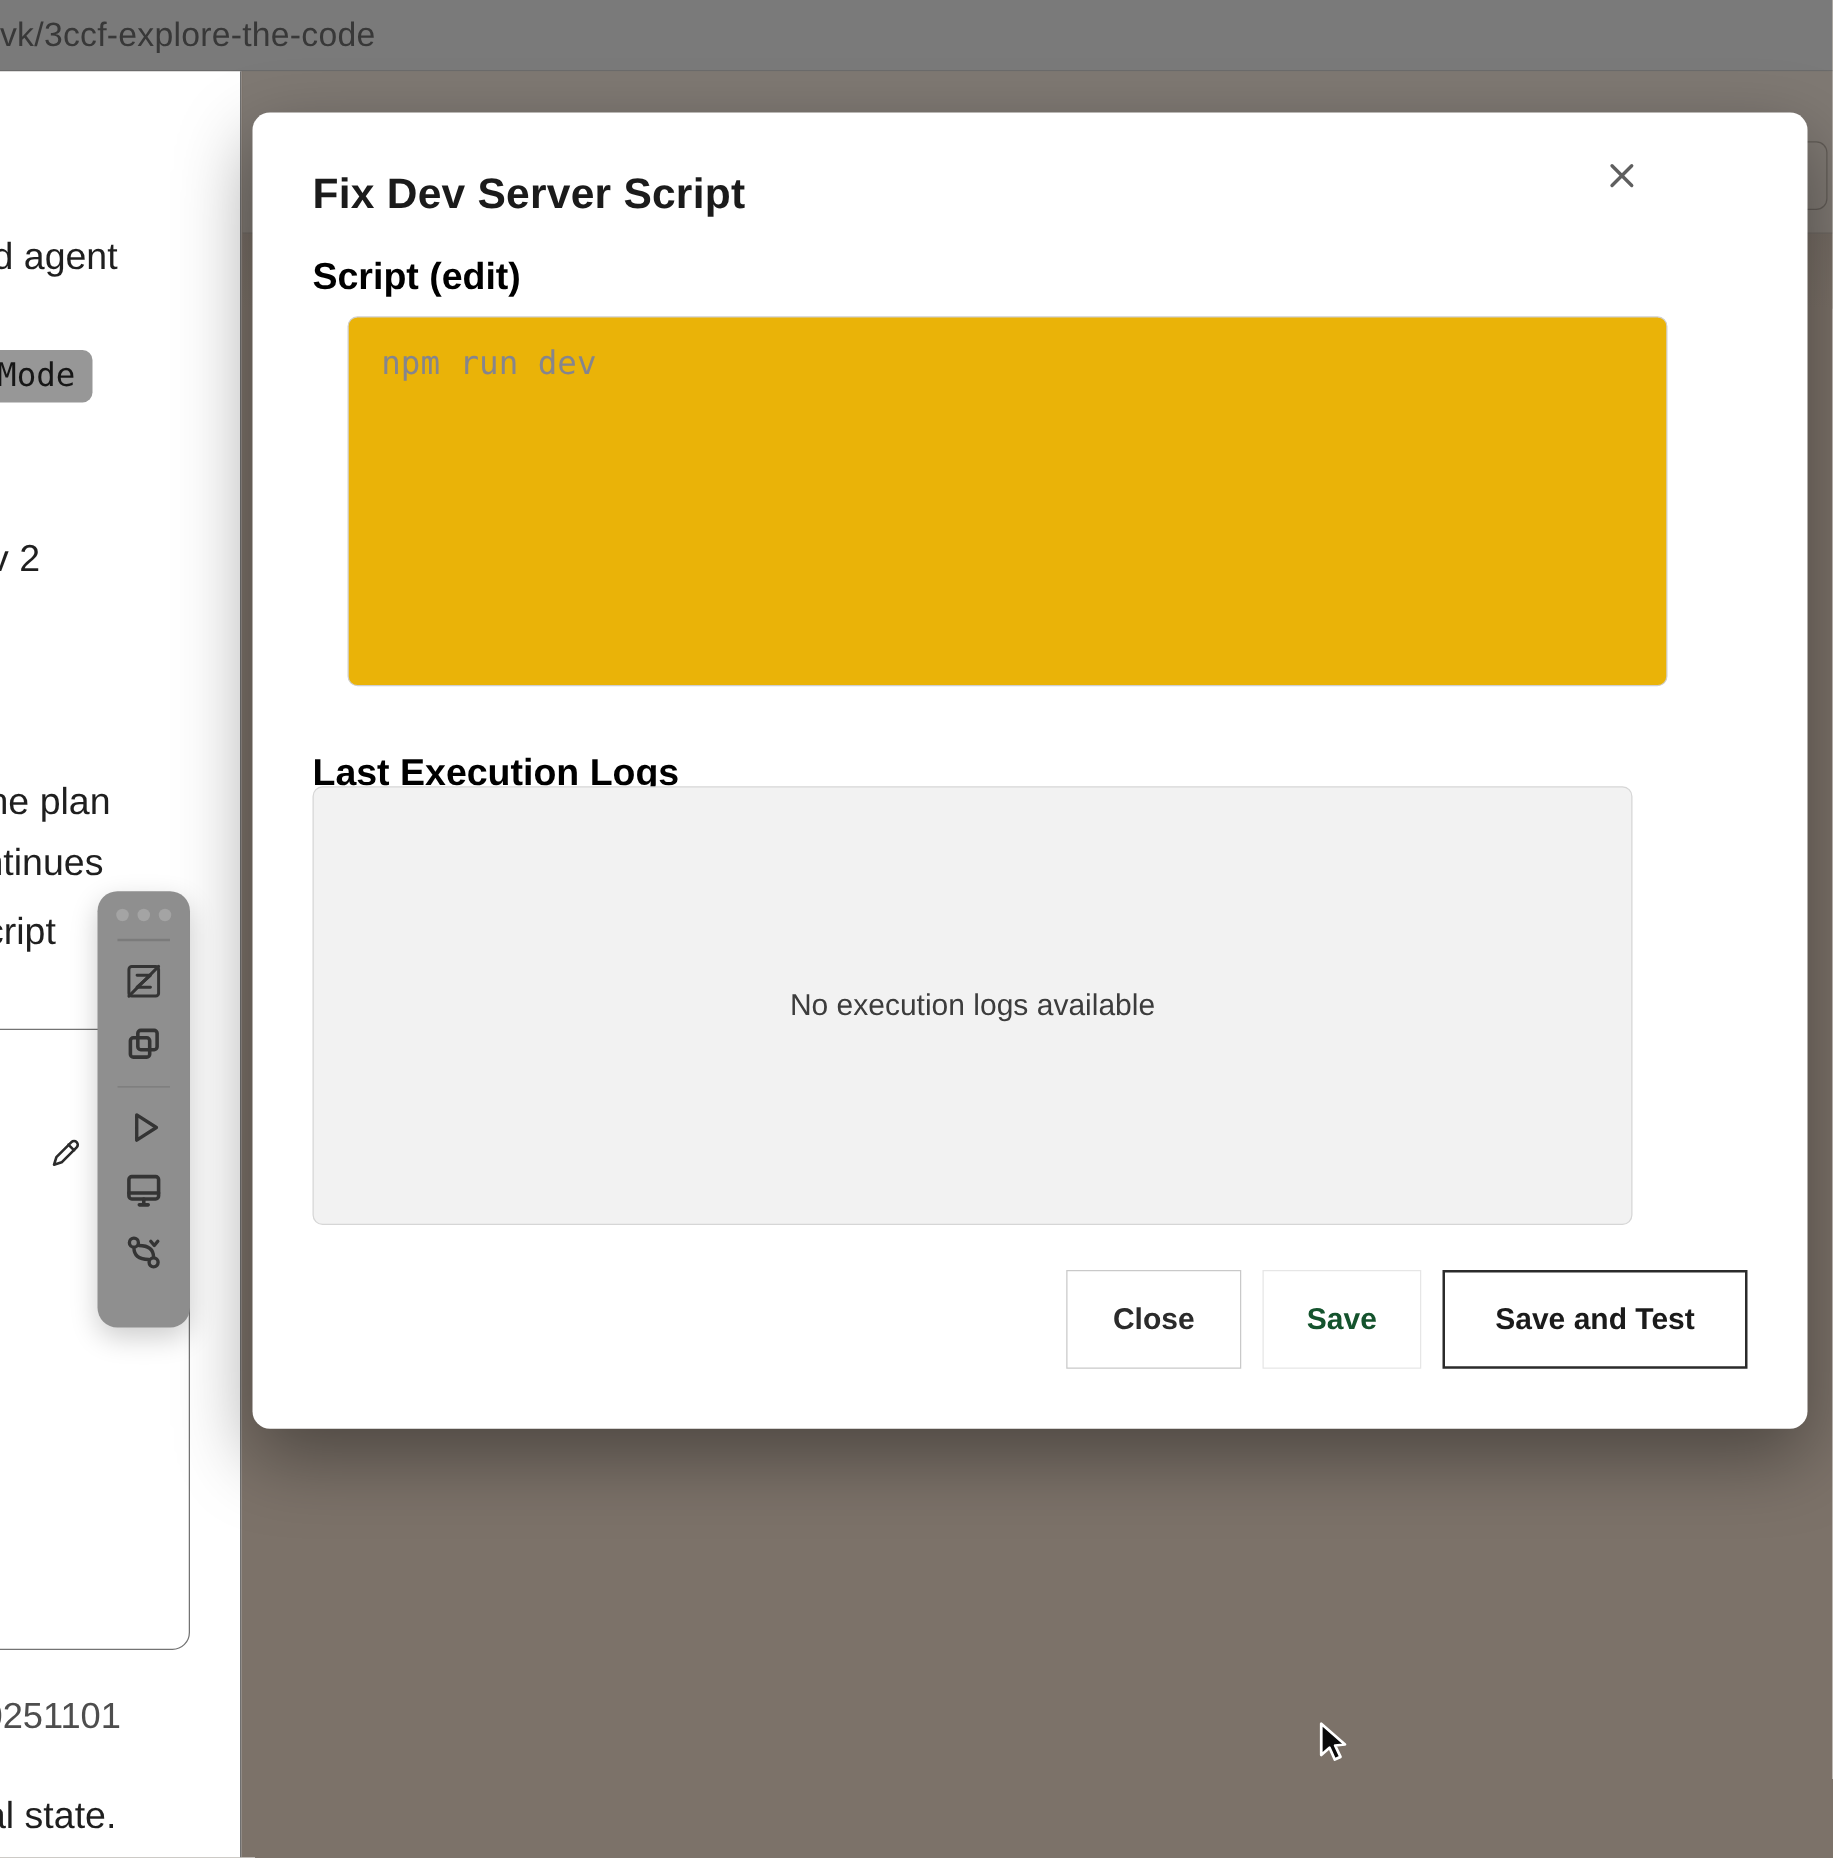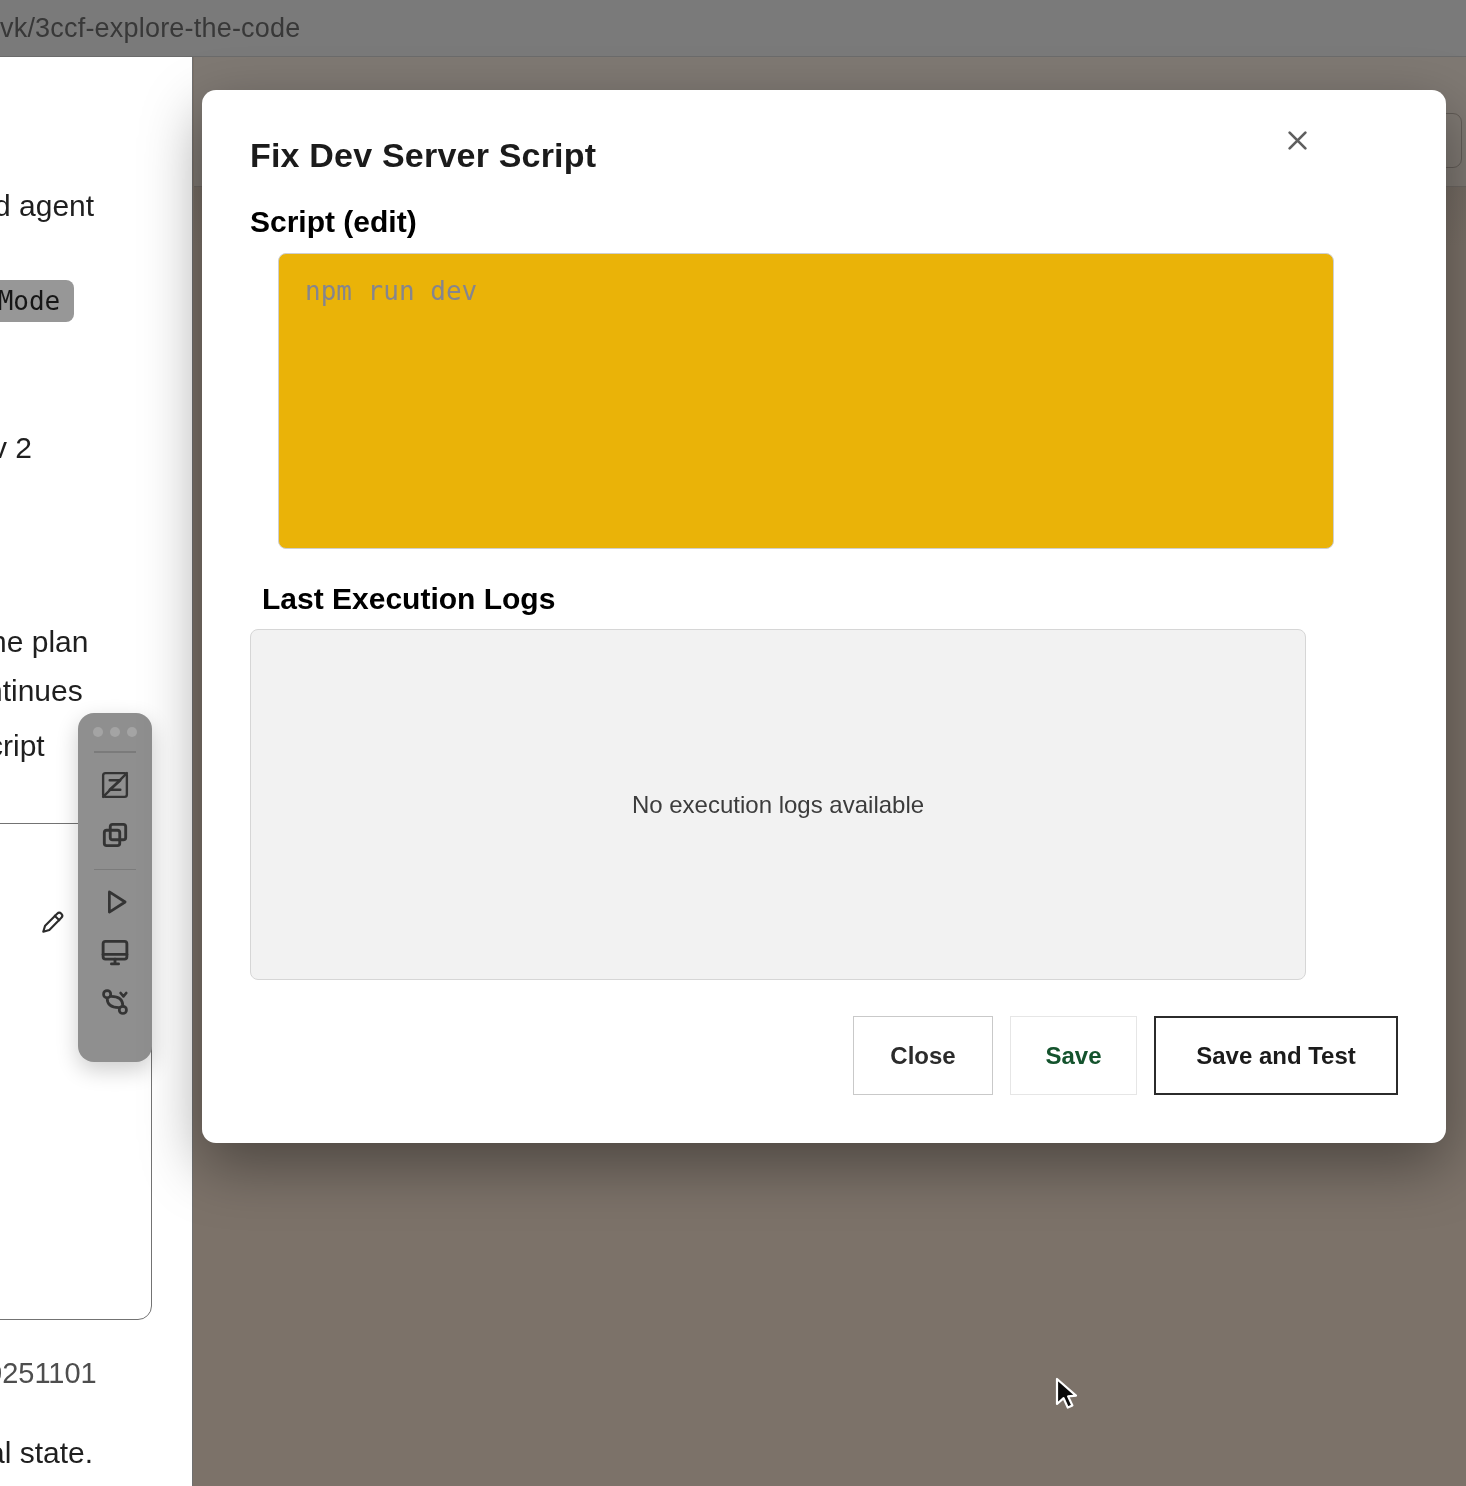--- a/index.html
+++ b/index.html
@@ -78,21 +78,21 @@
   }
   .modal-close { left:1077px; top:32px; }
   .modal-title {
     position:absolute; left:48px; top:46px; font-size:34px; font-weight:700; color:#1b1b1b;
     letter-spacing:.2px;
   }
   .field-label {
     position:absolute; left:48px; font-size:30px; font-weight:700; color:#000000;
   }
   .label-script { top:115px; }
-  .label-logs   { top:492px;margin-left:12px; }
+  .label-logs   { top:512px; }
   .script-input {
     position:absolute; left:48px; top:163px; width:1056px; height:296px;
     background:#eab308; border:1px solid #cfcfcf; border-radius:8px;
     resize:none; padding:22px 26px;
     font-family:"DejaVu Sans Mono", "Liberation Mono", monospace; font-size:26px; color:#3a3a3a;margin-left:28px;
   }
   .script-input::placeholder { color:#85858e; opacity:1; }
   .logs-box {
     position:absolute; left:48px; top:539px; width:1056px; height:351px;
     background:#f2f2f2; border:1px solid #d6d6d6; border-radius:8px;

